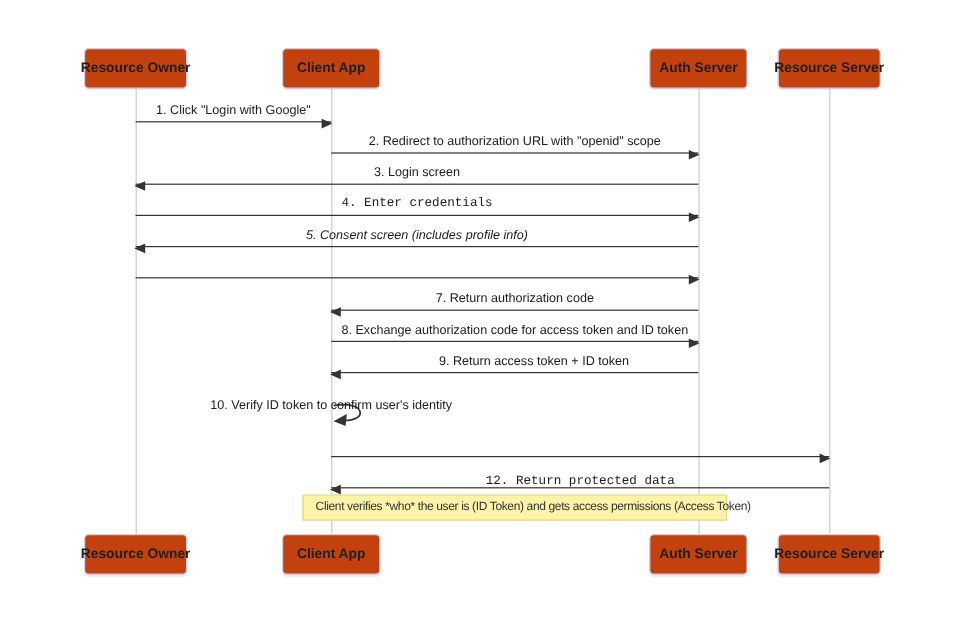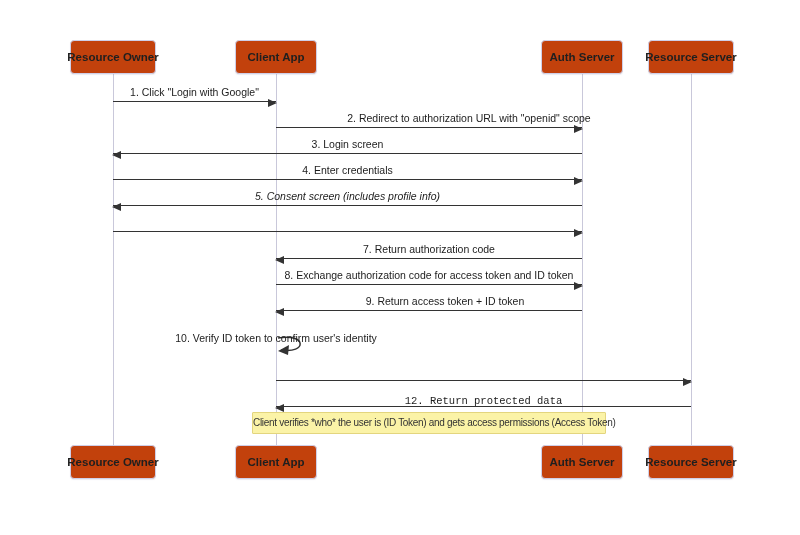--- a/index.html
+++ b/index.html
@@ -10,21 +10,21 @@
          box-sizing:border-box;display:flex;align-items:center;justify-content:center;
          font-size:11.5px;font-weight:600;color:#1f1f1f;white-space:nowrap;
          box-shadow:0 1px 1px rgba(120,120,160,0.15);}
   .arrow{position:absolute;height:0;border-top:1.5px solid #333333;}
   .arrow i{position:absolute;width:0;height:0;top:-3.25px;}
   .hr{right:-1px;border-top:4px solid transparent;border-bottom:4px solid transparent;border-left:9px solid #333333;}
   .hl{left:-1px;border-top:4px solid transparent;border-bottom:4px solid transparent;border-right:9px solid #333333;}
   .msg{position:absolute;font-size:10.5px;color:#1c1c1c;text-align:center;white-space:nowrap;line-height:12px;}
   .note{position:absolute;background:#fbf3a7;border:1px solid #e3d57e;box-sizing:border-box;
         font-size:10px;letter-spacing:-0.3px;color:#333333;text-align:center;white-space:nowrap;
-        line-height:20px;border-radius:1px;}
+        line-height:20px;border-radius:1px;padding-left:10px;}
   .selfloop{position:absolute;overflow:visible;}
 </style>
 </head>
 <body>
 
 <div class="stage">
 
   <div class="lifeline" style="left:113px;"></div>
   <div class="lifeline" style="left:276px;"></div>
   <div class="lifeline" style="left:582px;"></div>
@@ -63,23 +63,23 @@
   <div class="arrow" style="left:276px;top:406px;width:415px;">
       <i class="hl"></i>
     </div>
 
   <svg class="selfloop" style="left:277px;top:334px;" width="40" height="24" viewBox="0 0 40 24">
     <path d="M1,4 C30,-1 30,20 4,16" stroke="#333333" stroke-width="1.5" fill="none"></path>
     <polygon points="1,17 12,11 11,21" fill="#333333"></polygon>
   </svg>
 
   <div class="msg" style="left:113px;top:86px;width:163px;">1. Click "Login with Google"</div>
-  <div class="msg" style="left:276px;top:112px;width:306px;margin-left:40px;">2. Redirect to authorization URL with "openid" scope</div>
+  <div class="msg" style="left:276px;top:112px;width:306px;">2. Redirect to authorization URL with "openid" scope</div>
   <div class="msg" style="left:113px;top:138px;width:469px;">3. Login screen</div>
-  <div class="msg" style="left:113px;top:164px;width:469px;">4. Enter credentials</div>
+  <div class="msg" style="left:113px;top:164px;width:469px;font-family:Liberation Mono, monospace;">4. Enter credentials</div>
   <div class="msg" style="left:113px;top:190px;width:469px;font-style:italic;">5. Consent screen (includes profile info)</div>
   <div class="msg" style="left:276px;top:243px;width:306px;">7. Return authorization code</div>
   <div class="msg" style="left:276px;top:269px;width:306px;">8. Exchange authorization code for access token and ID token</div>
   <div class="msg" style="left:276px;top:295px;width:306px;padding-left:16px;">9. Return access token + ID token</div>
   <div class="msg" style="left:116px;top:332px;width:320px;">10. Verify ID token to confirm user's identity</div>
   <div class="msg" style="left:276px;top:395px;width:415px;font-family:Liberation Mono, monospace;">12. Return protected data</div>
 
   <div class="note" style="left:252px;top:412px;width:354px;height:22px;">Client verifies *who* the user is (ID Token) and gets access permissions (Access Token)</div>
 
   <div class="actor" style="left:70px;top:40px;width:86px;">Resource Owner</div>

